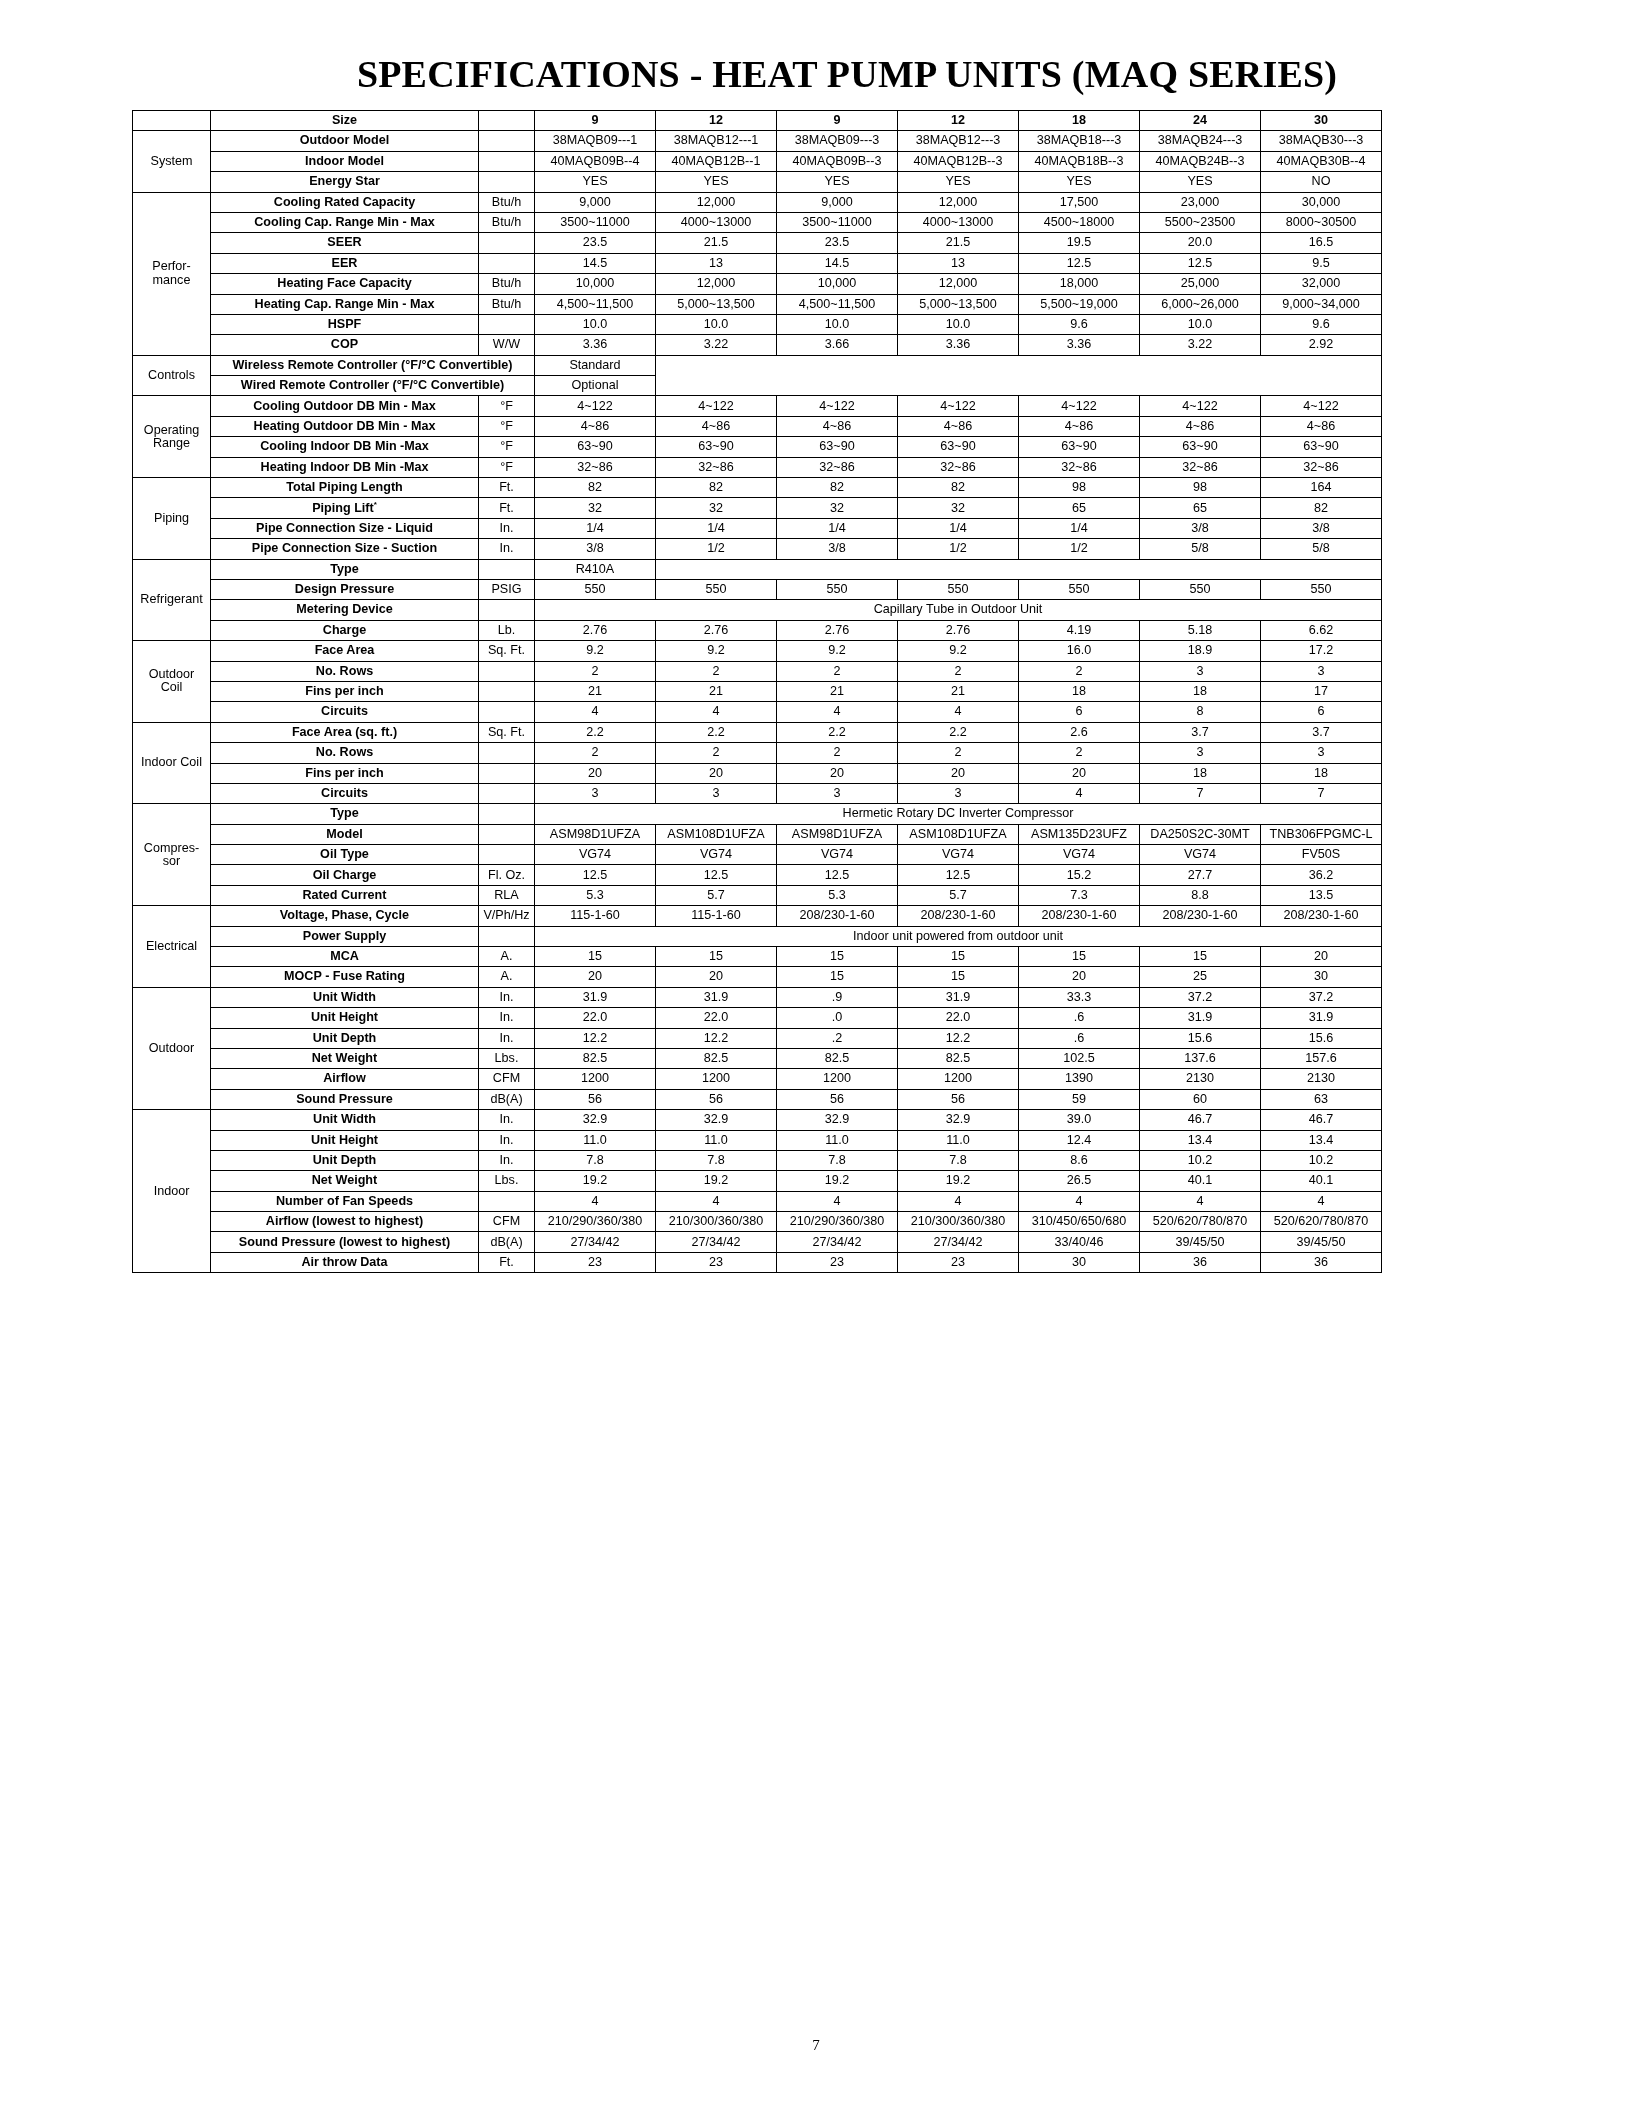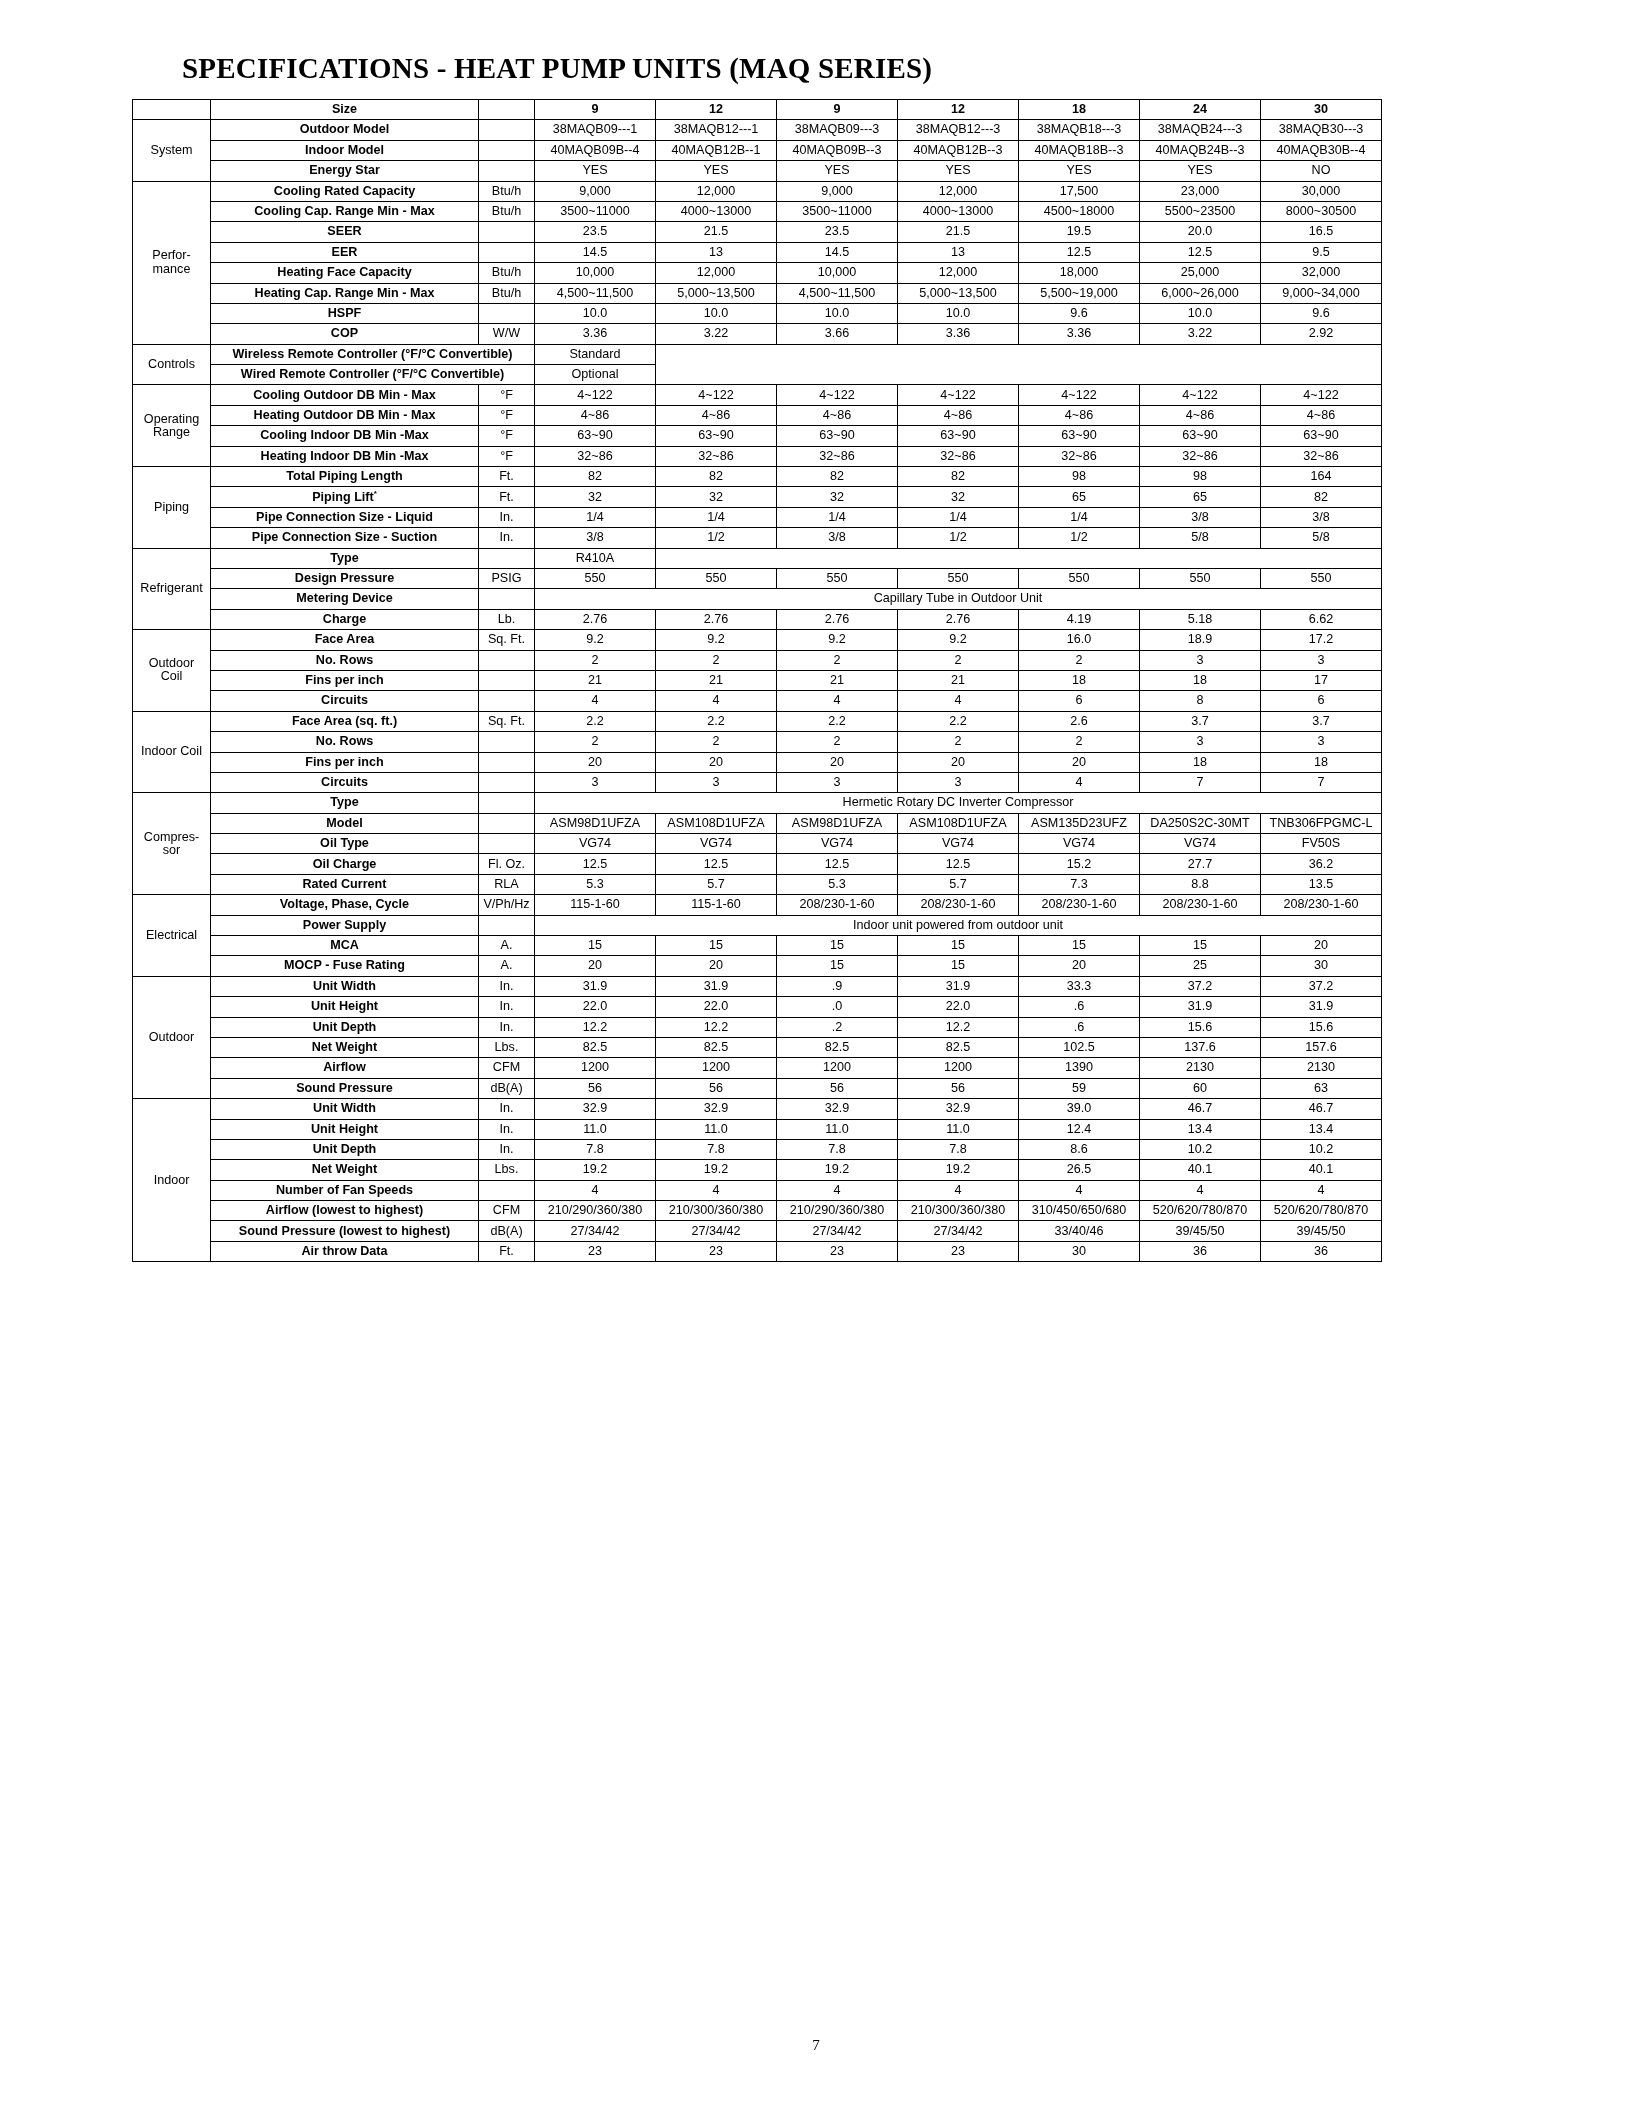--- a/index.html
+++ b/index.html
@@ -18,22 +18,22 @@
   .page {
     position: relative;
     width: 1632px;
     height: 2112px;
     box-sizing: border-box;
     padding: 52px 120px 0 132px;
   }
   .doc-title {
     font-family: "Liberation Serif", serif;
     font-weight: bold;
-    font-size: 29px;
-    text-align: left;
+    font-size: 38px;
+    text-align: center;
     letter-spacing: 0.2px;
     margin: 0 0 14px 0;
     padding-left: 50px;
   }
   table.spec {
     border-collapse: collapse;
     table-layout: fixed;
     width: 1248px;
     margin-left: 0;
     position: relative;

